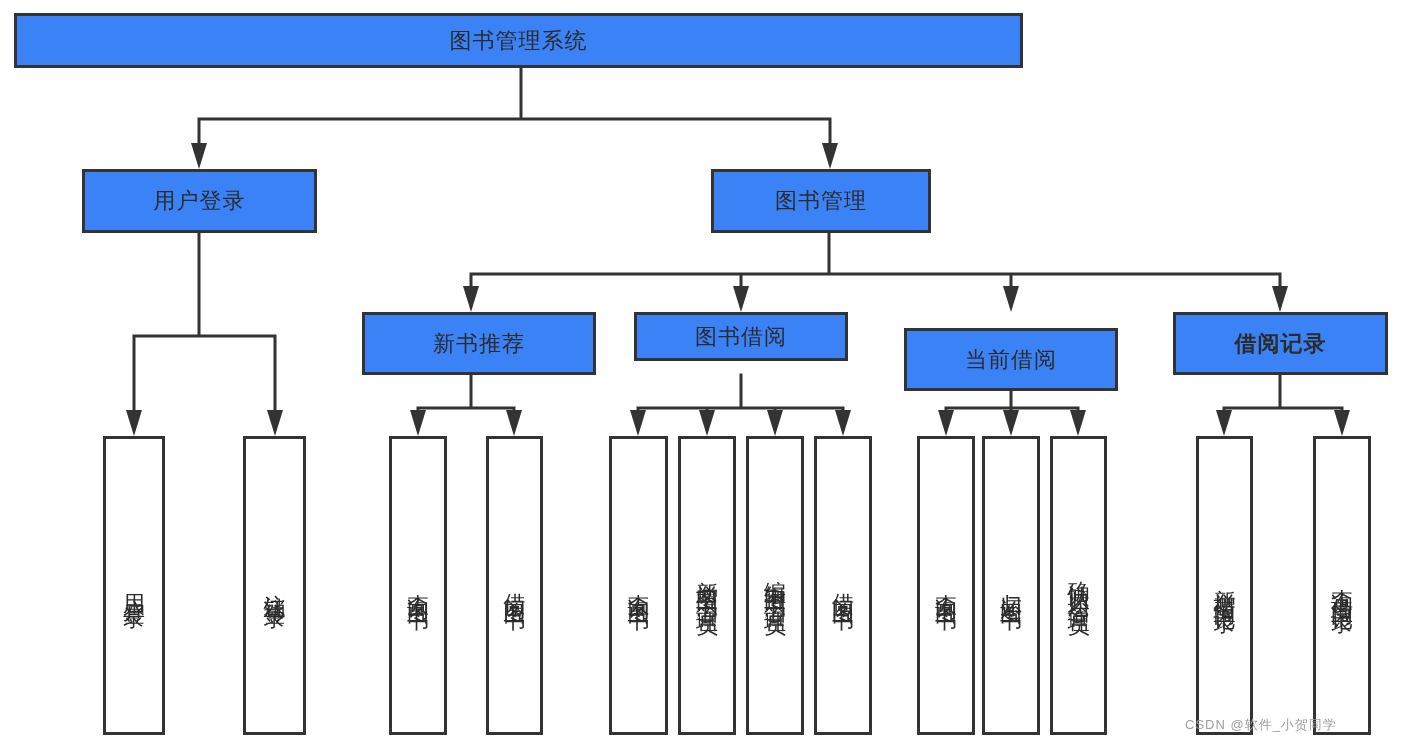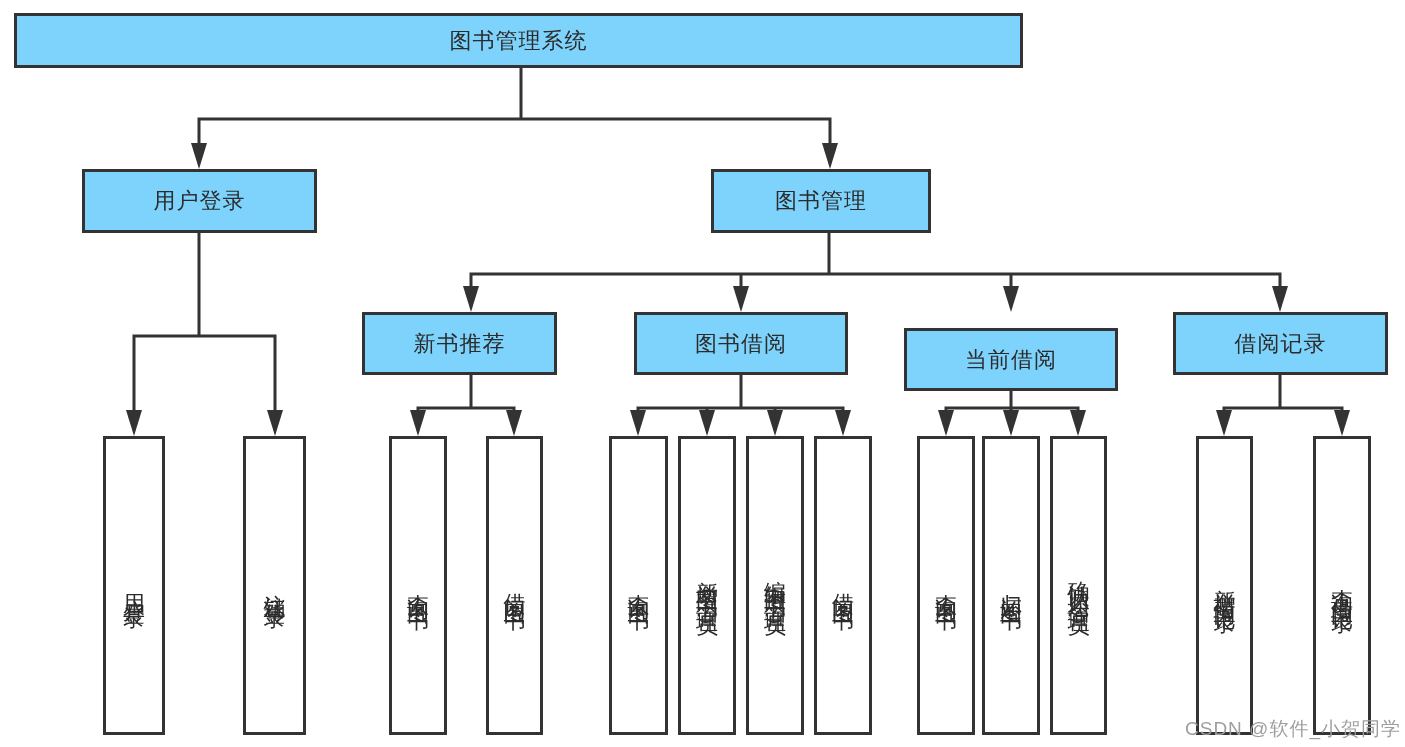--- a/index.html
+++ b/index.html
@@ -8,21 +8,21 @@
     width:1405px;height:747px;
     background:#ffffff;
     font-family:"Liberation Sans","DejaVu Sans",sans-serif;
     overflow:hidden;
   }
   #connector-layer{position:absolute;left:0;top:0;z-index:1;}
   .node{
     position:absolute;
     box-sizing:border-box;
     border:3px solid #333333;
-    background:#7dd3fc;
+    background:#3b82f6;
     display:flex;align-items:center;justify-content:center;
     color:#2b2b2b;
     font-size:22px;
     letter-spacing:1px;
     z-index:2;
   }
   .vnode{
     position:absolute;
     box-sizing:border-box;
     border:3px solid #333333;
@@ -35,21 +35,21 @@
   .vnode .vtext{
     writing-mode:vertical-rl;
     text-orientation:mixed;
     letter-spacing:5px;
     line-height:1;
     white-space:nowrap;
   }
   #watermark{
     position:absolute;
     left:1185px;top:716px;
-    font-size:19px;
+    font-size:13px;
     color:#9e9e9e;
     letter-spacing:1px;
     z-index:3;
     white-space:nowrap;
     text-align:right;
   }
 </style>
 </head>
 <body>
 
@@ -106,30 +106,30 @@
     <span>图书管理系统</span>
   </div>
 
   <div class="node" style="left:82px;top:169px;width:235px;height:64px;">
     <span>用户登录</span>
   </div>
   <div class="node" style="left:711px;top:169px;width:220px;height:64px;">
     <span>图书管理</span>
   </div>
 
-  <div class="node" style="left:362px;top:312px;width:195px;height:63px;">
+  <div class="node" style="left:362px;top:312px;width:234px;height:63px;">
     <span>新书推荐</span>
   </div>
-  <div class="node" style="left:634px;top:312px;width:214px;height:63px;">
+  <div class="node" style="left:634px;top:312px;width:214px;height:49px;">
     <span>图书借阅</span>
   </div>
   <div class="node" style="left:904px;top:328px;width:214px;height:63px;">
     <span>当前借阅</span>
   </div>
-  <div class="node" style="left:1173px;top:312px;width:215px;height:63px;">
+  <div class="node" style="left:1173px;top:312px;width:215px;height:63px;font-weight:bold;">
     <span>借阅记录</span>
   </div>
 
   <div class="vnode" style="left:103px;top:436px;width:62px;height:299px;">
     <span class="vtext">用户登录</span>
   </div>
   <div class="vnode" style="left:243px;top:436px;width:63px;height:299px;">
     <span class="vtext">注销登录</span>
   </div>
 

